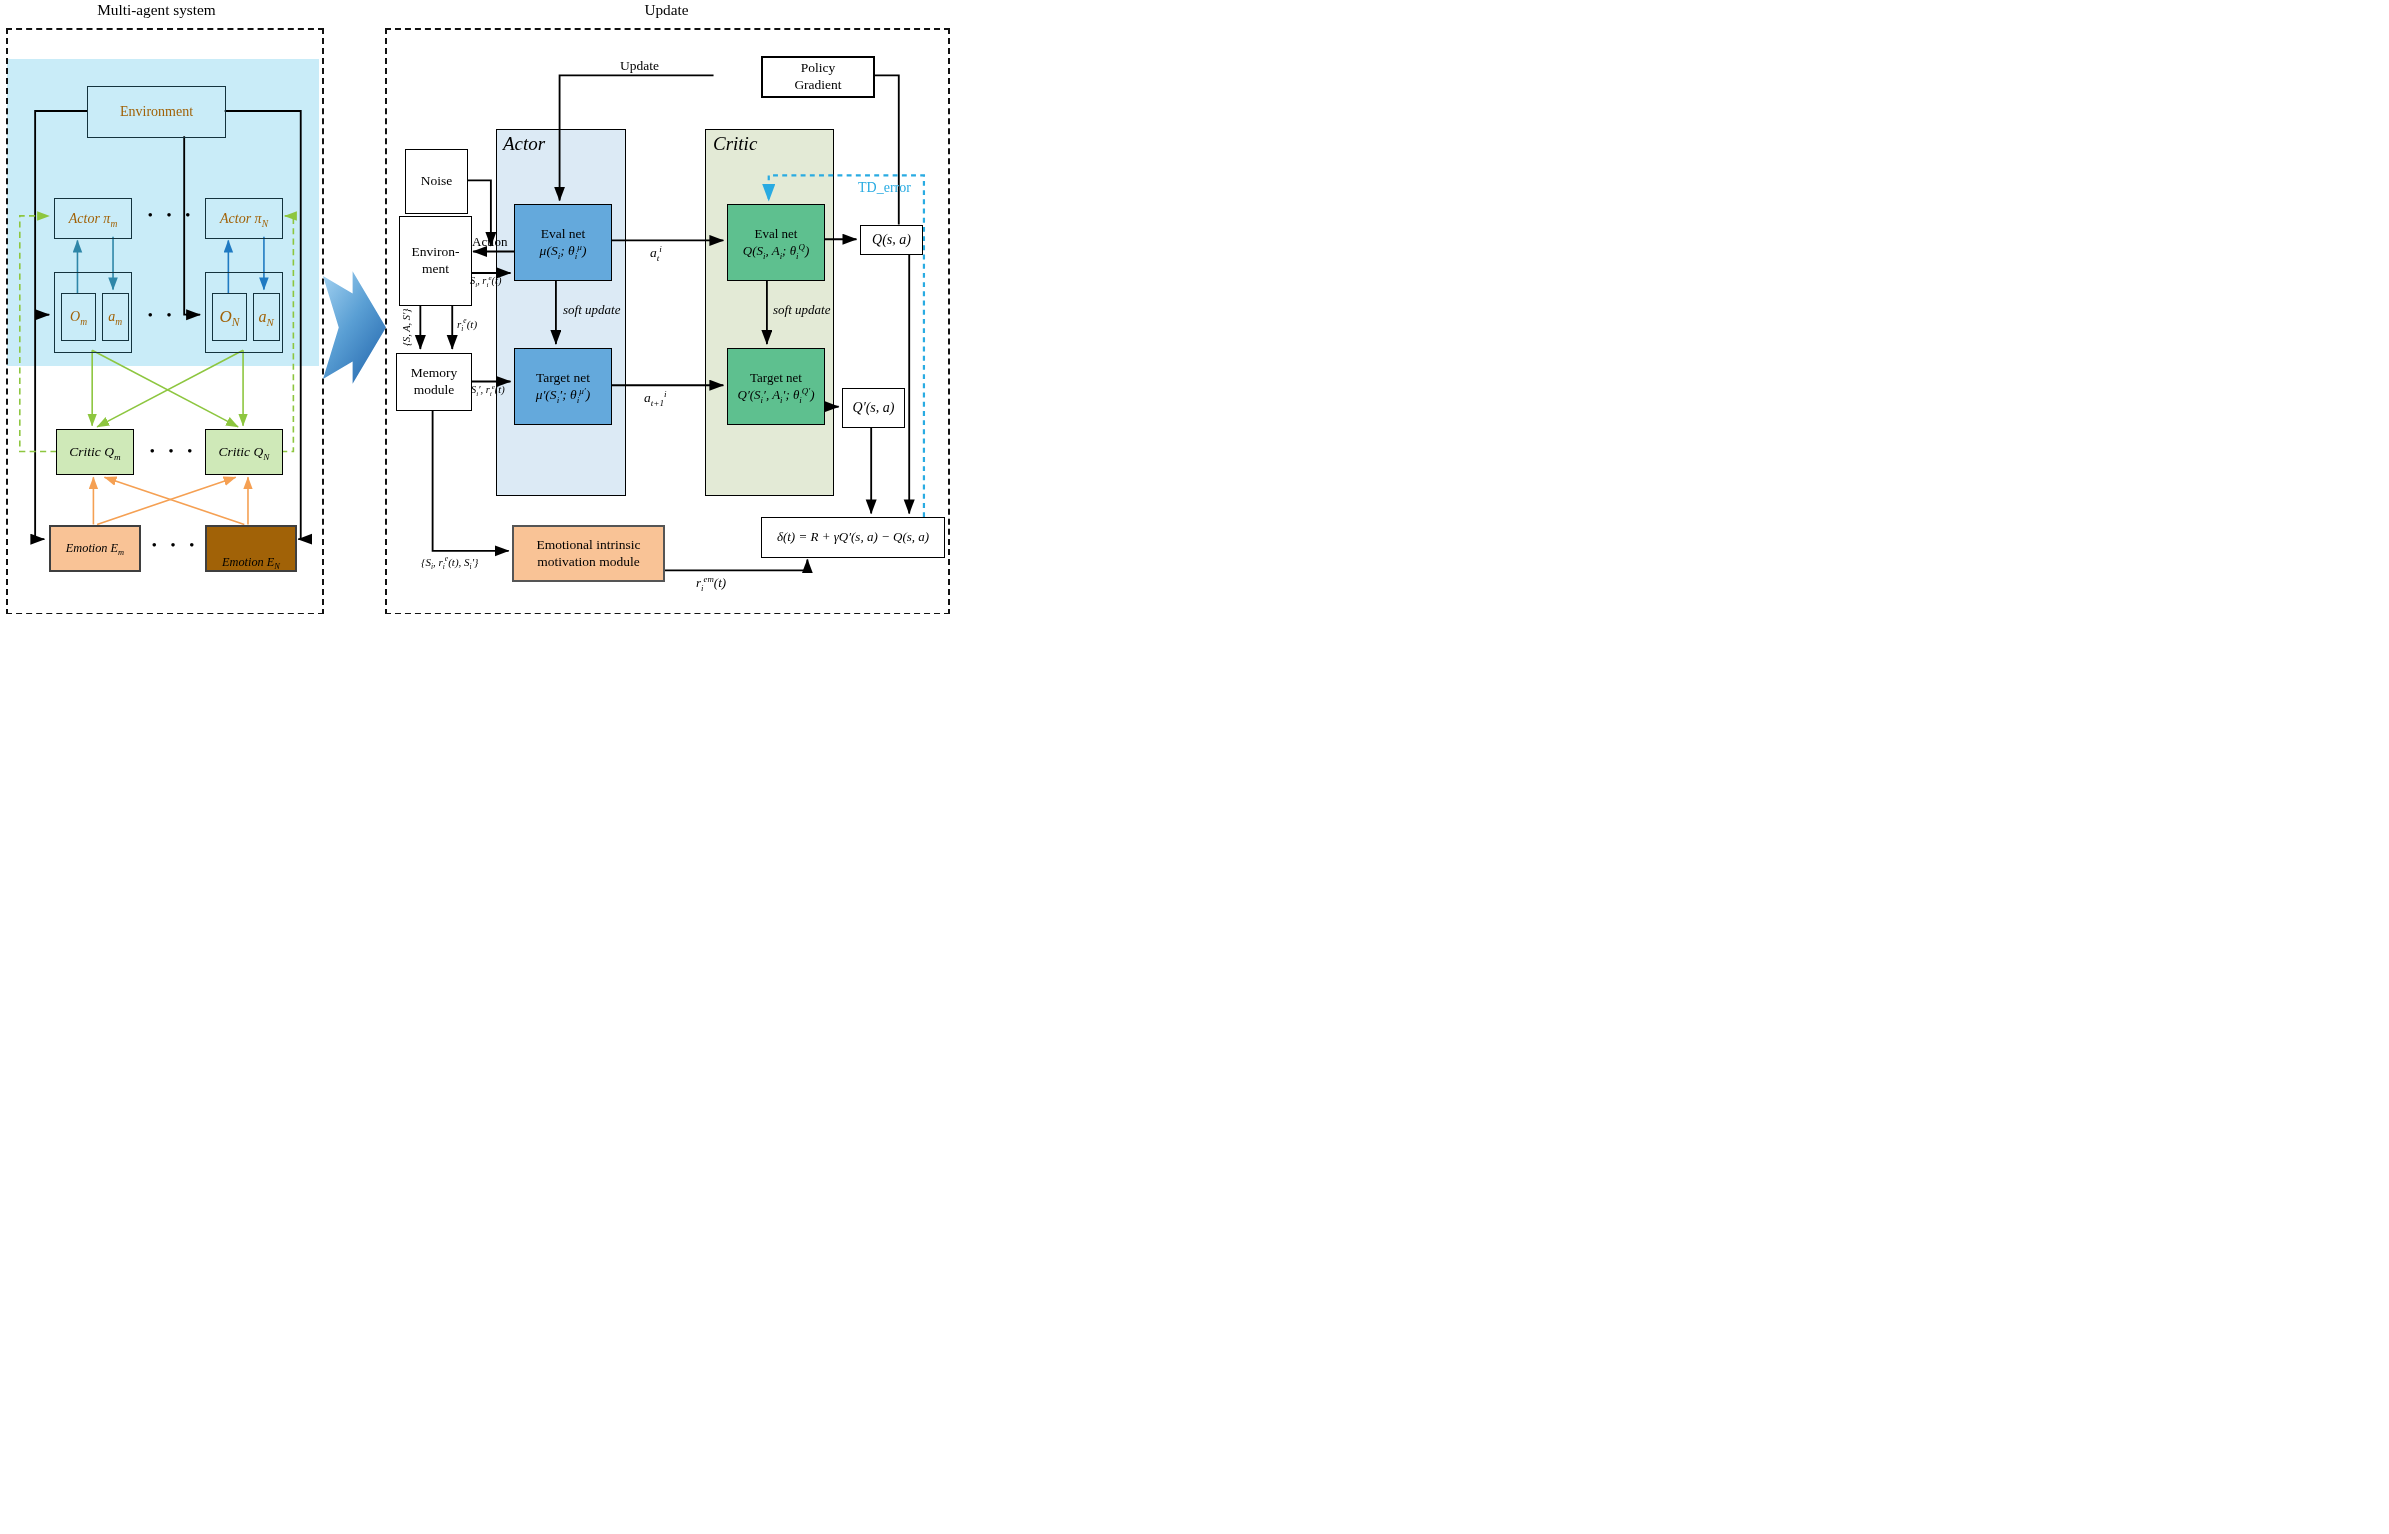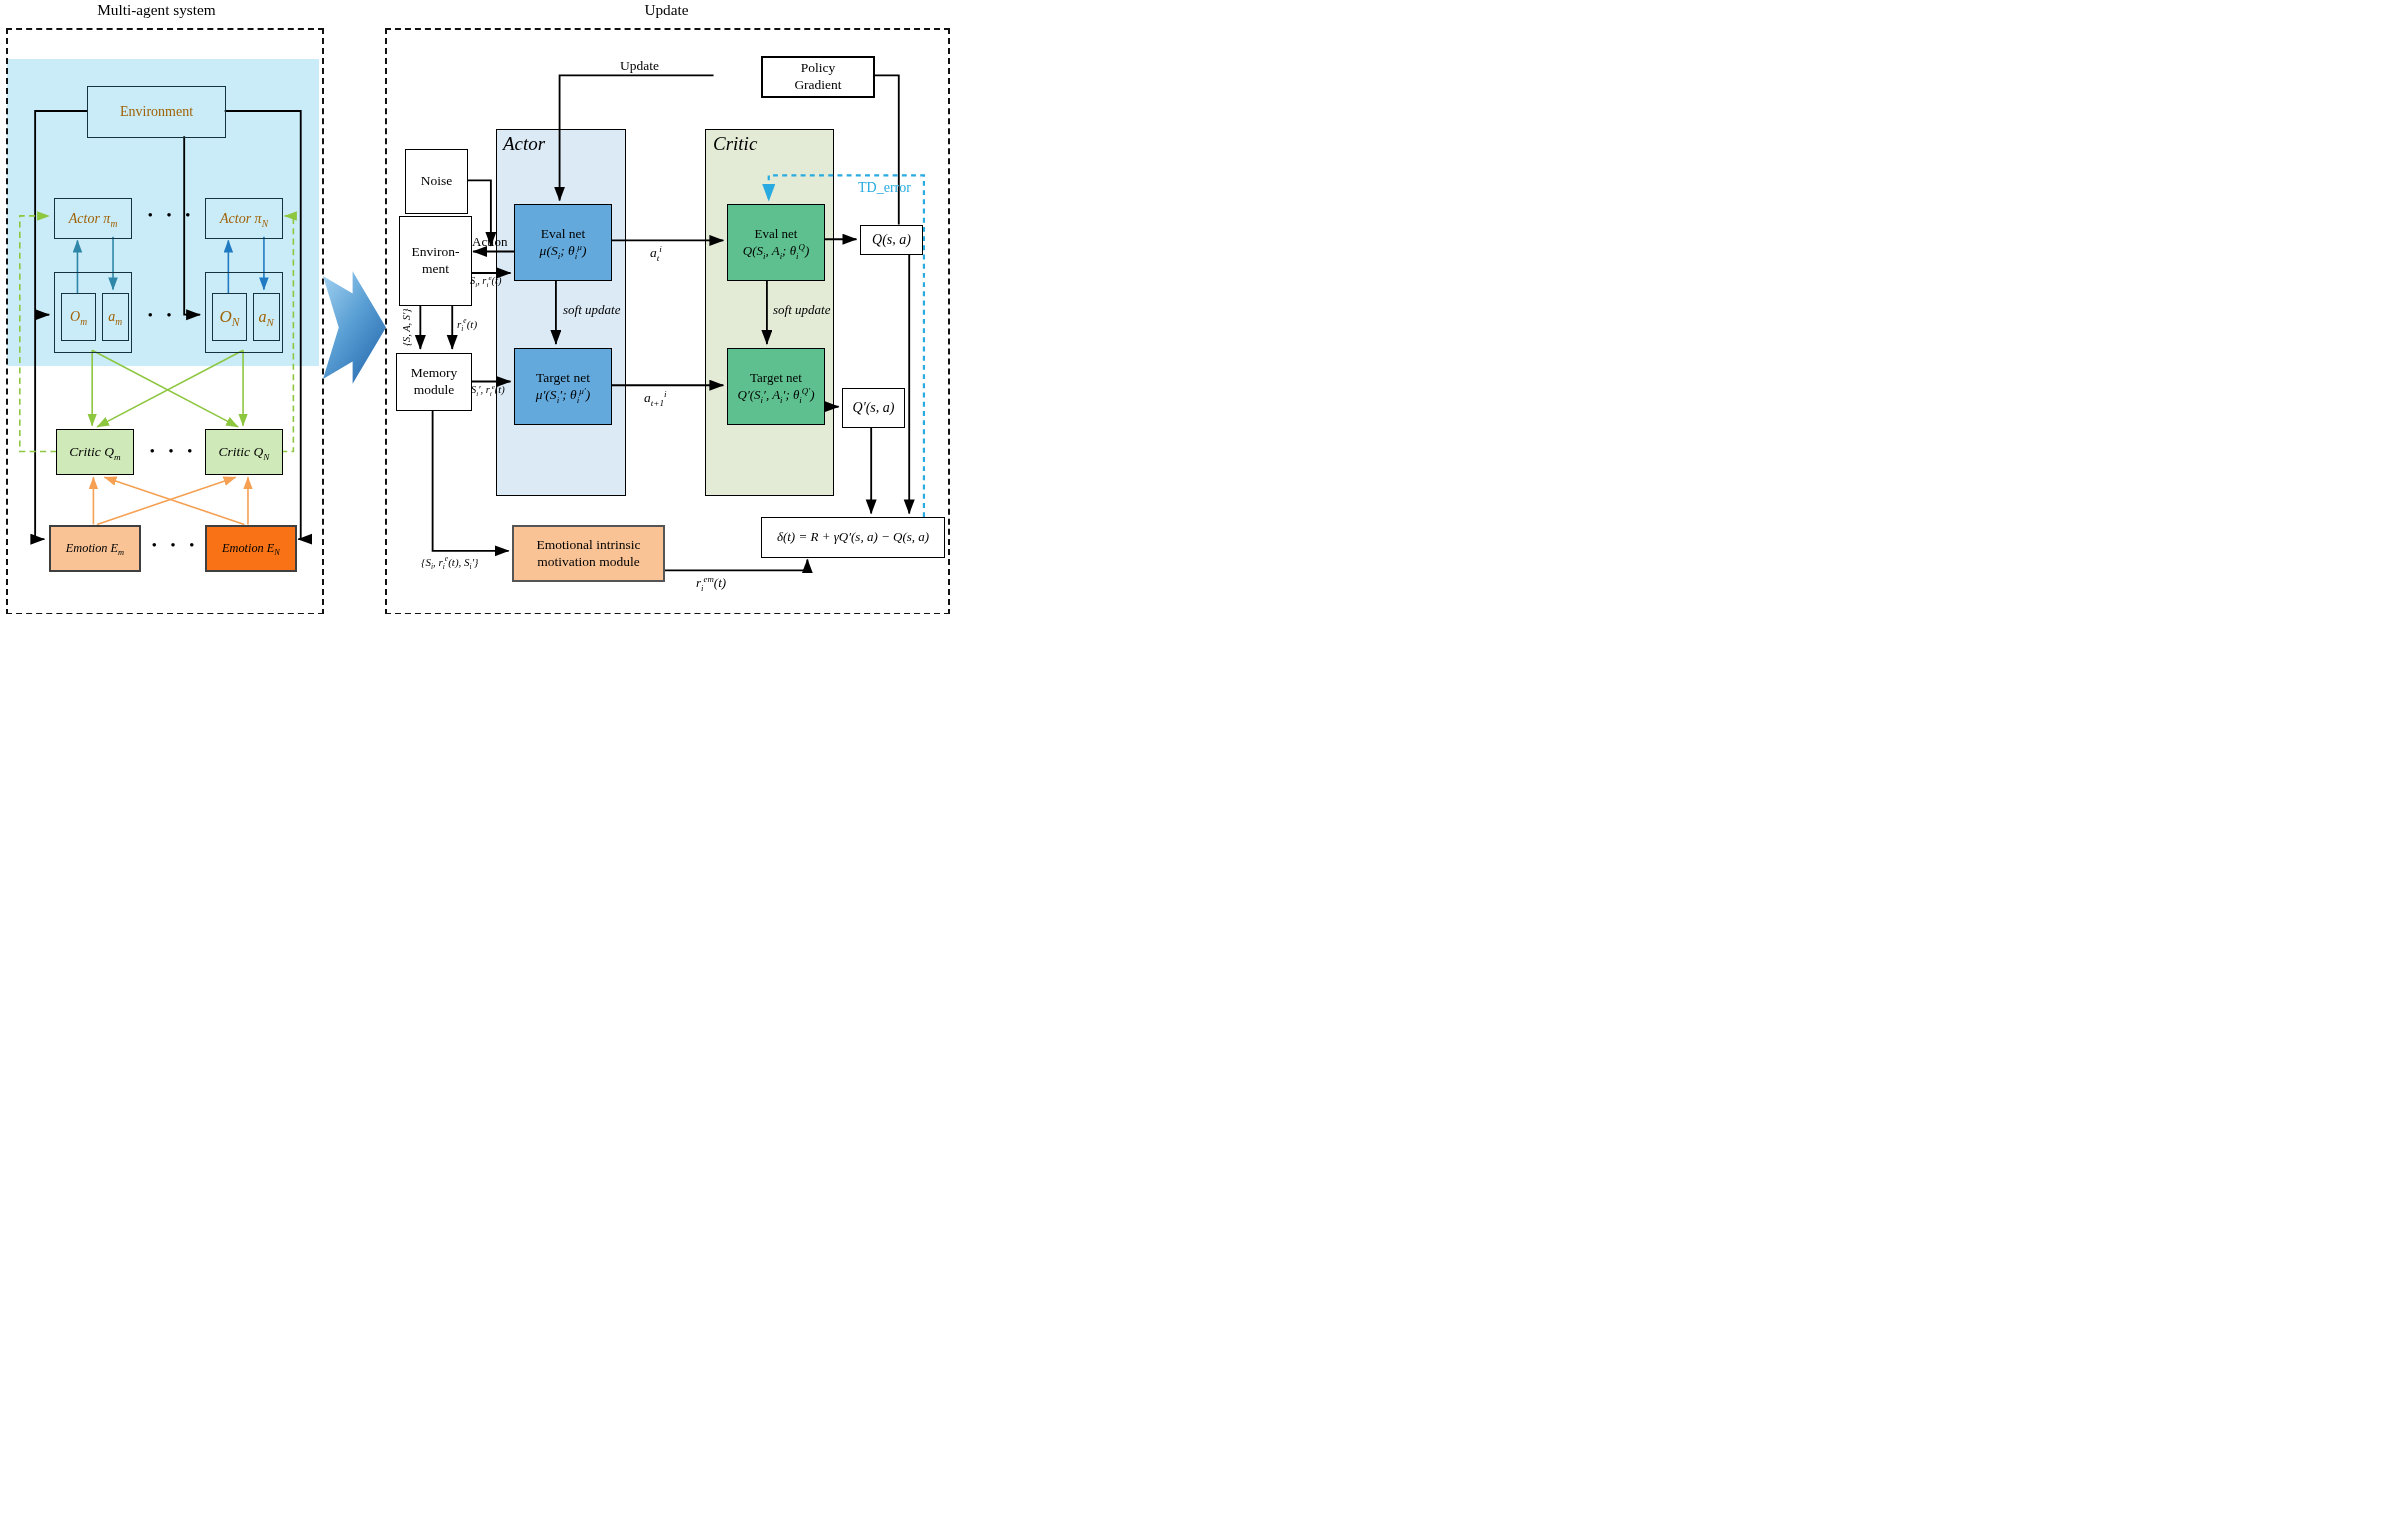--- a/index.html
+++ b/index.html
@@ -136,21 +136,21 @@
   <div class="box bk it" style="left:56px;top:429px;width:76px;height:44px;font-size:13.5px;background:#cfe9b8;">
     <span>Critic Q<sub>m</sub></span>
   </div>
   <div class="box bk it" style="left:205px;top:429px;width:76px;height:44px;font-size:13.5px;background:#cfe9b8;">
     <span>Critic Q<sub>N</sub></span>
   </div>
 
   <div class="box it" style="left:49px;top:525px;width:88px;height:43px;font-size:12.3px;background:#f9c396;border:2.5px solid #3f3f3f;color:#000;">
     <span>Emotion E<sub>m</sub></span>
   </div>
-  <div class="box it" style="left:205px;top:525px;width:88px;height:43px;font-size:12.3px;background:#f97316;border:2.5px solid #3f3f3f;color:#000;">
+  <div class="box it" style="left:205px;top:525px;width:88px;height:43px;font-size:12.3px;background:#a16207;border:2.5px solid #3f3f3f;color:#000;align-items:flex-end;">
     <span>Emotion E<sub>N</sub></span>
   </div>
 
   <div class="dots" style="left:148px;top:207px;">• • •</div>
   <div class="dots" style="left:148px;top:307px;">• • •</div>
   <div class="dots" style="left:150px;top:443px;">• • •</div>
   <div class="dots" style="left:152px;top:537px;">• • •</div>
 
   <div class="bigarrow"></div>
 

